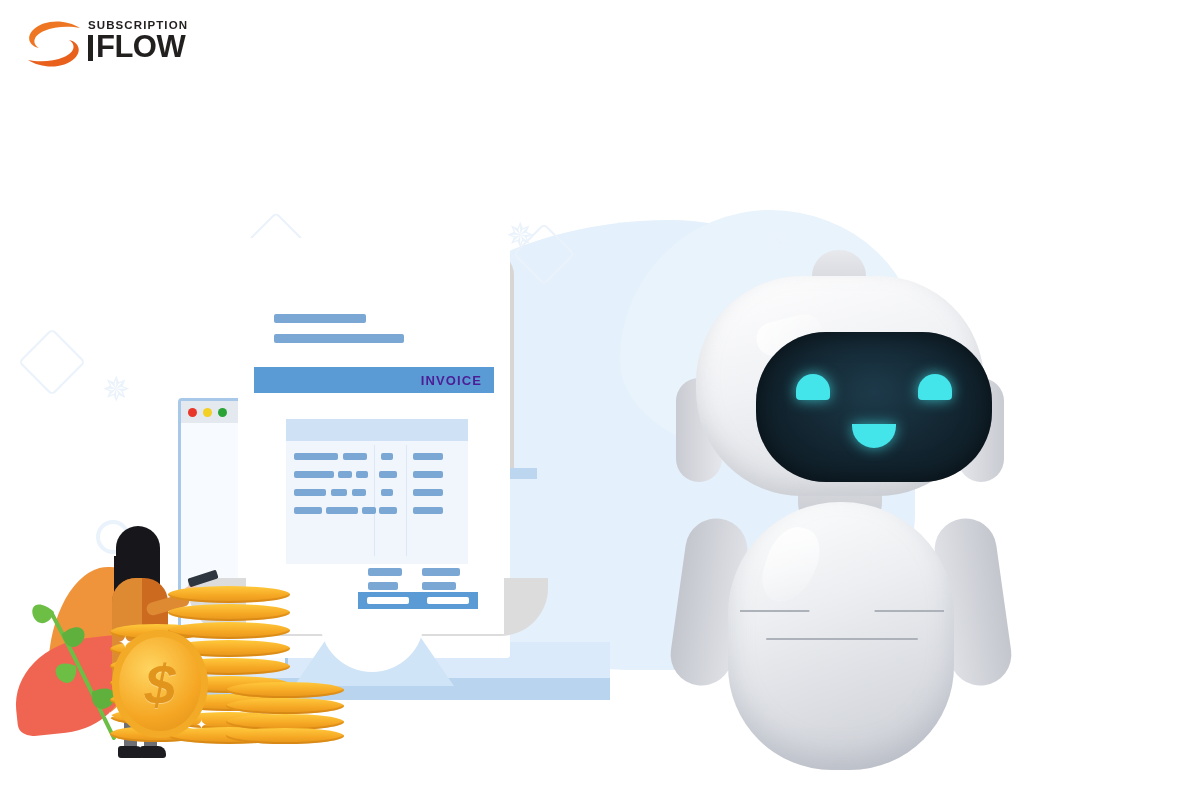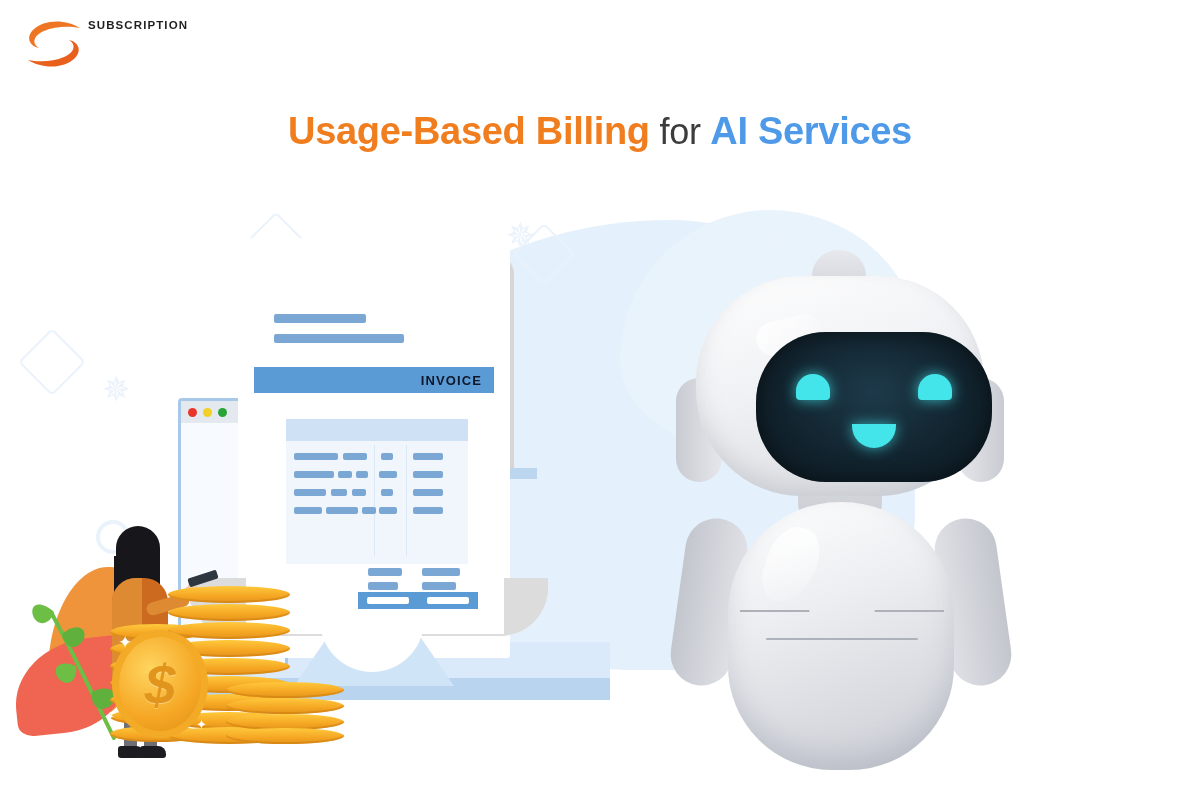--- a/index.html
+++ b/index.html
@@ -262,21 +262,21 @@
     width: 240px;
     height: 26px;
     background: #5b9bd5;
     display: flex;
     align-items: center;
     justify-content: flex-end;
     padding-right: 12px;
     box-sizing: border-box;
   }
   .inv-head span {
-    color: #0f172a;
+    color: #4c1d95;
     font-size: 13px;
     font-weight: 700;
     letter-spacing: 1.1px;
     margin-left: 32px;
   }
   .inv-table {
     position: absolute;
     left: 40px;
     top: 157px;
     width: 182px;
@@ -505,26 +505,27 @@
 
   <div class="logo-block">
     <div class="logo-mark">
       <svg viewBox="0 0 64 52" width="64" height="52" aria-hidden="true">
         <path d="M58 10 C44 1, 22 1, 11 12 C4 19, 7 28, 17 30 C9 25, 12 17, 22 13 C33 8, 48 8, 58 10 Z" fill="#ee7623"></path>
         <path d="M6 42 C20 51, 42 51, 53 40 C60 33, 57 24, 47 22 C55 27, 52 35, 42 39 C31 44, 16 44, 6 42 Z" fill="#e8601c"></path>
       </svg>
     </div>
     <div class="logo-text">
       <div class="logo-sub">SUBSCRIPTION</div>
+      <div class="logo-flow-row">
+        <span class="logo-bar"></span>
+        <span class="logo-flow">FLOW</span>
+      </div>
     </div>
   </div>
 
-  <div class="headline">
-    <span class="hl-orange">Usage-Based Billing</span><span class="hl-for"> for </span><span class="hl-blue">AI Services</span>
-  </div>
 
   <div class="stage">
 
     <div class="blob"></div>
     <div class="blob2"></div>
 
     <div class="diamond" style="left:28px; top:128px; width:44px; height:44px;"></div>
     <div class="diamond" style="left:256px; top:10px; width:36px; height:36px;"></div>
     <div class="diamond" style="left:522px; top:22px; width:40px; height:40px;"></div>
     <div class="diamond" style="left:820px; top:60px; width:40px; height:40px;"></div>

